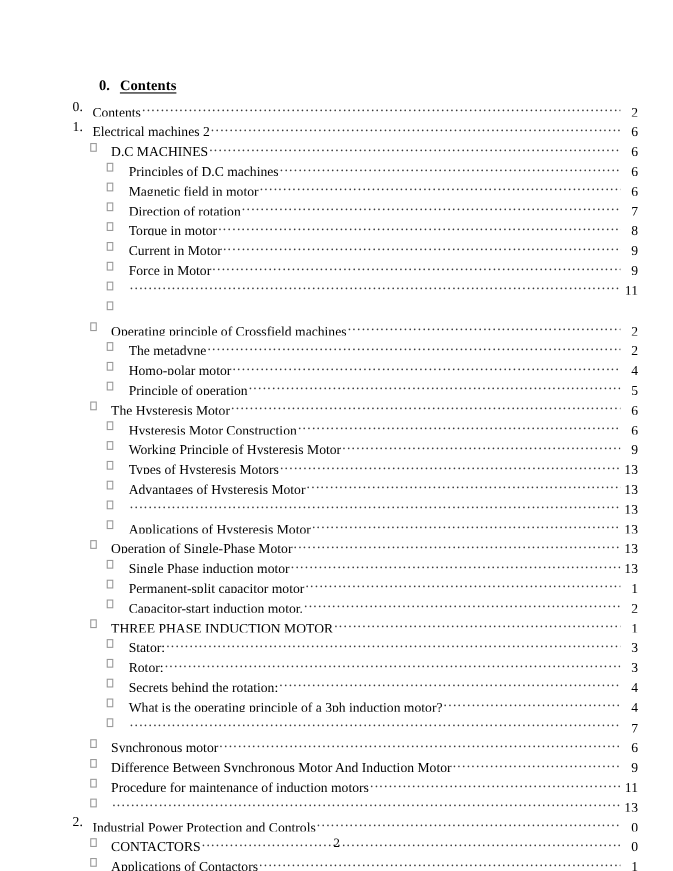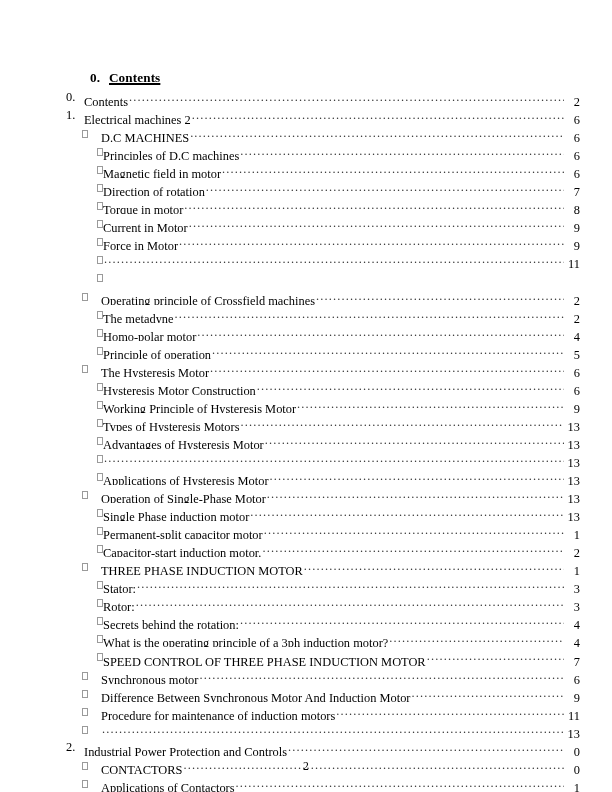--- a/index.html
+++ b/index.html
@@ -25,21 +25,20 @@
 
   
   #toc-heading {
     position: absolute;
     left: 90px;
     top: 70px;
     font-size: 13.2px;
     font-weight: bold;
     letter-spacing: 0.1px;
     white-space: nowrap;
-    text-decoration: underline;
   }
   #toc-heading .h-num {
     display: inline-block;
     min-width: 19px;
   }
   #toc-heading .h-text {
     text-decoration: underline;
     text-underline-offset: 2px;
   }
 
@@ -123,21 +122,21 @@
   }
 
   
   .lvl1 > .marker { left: 66px; }
   .lvl1 > .entry  { left: 84px; }
 
   .lvl2 > .marker { left: 82px; }
   .lvl2 > .entry  { left: 101px; }
 
   .lvl3 > .marker { left: 97px; }
-  .lvl3 > .entry  { left: 103px; }
+  .lvl3 > .entry  { left: 117px; }
 
   
   #page-footer {
     position: absolute;
     left: 0;
     top: 760px;
     width: 612px;
     text-align: center;
     font-size: 11.6px;
   }
@@ -389,21 +388,20 @@
         <span class="marker"><span class="boxglyph"></span></span>
         <span class="entry">
           <span class="title">What is the operating principle of a 3ph induction motor?</span>
           <span class="leader"></span>
           <span class="pageno">4</span>
         </span>
       </div>
       <div class="toc-row lvl3">
         <span class="marker"><span class="boxglyph"></span></span>
         <span class="entry">
-          <span class="title">SPEED CONTROL OF THREE PHASE INDUCTION MOTOR</span>
           <span class="leader"></span>
           <span class="pageno">7</span>
         </span>
       </div>
       <div class="toc-row lvl2">
         <span class="marker"><span class="boxglyph"></span></span>
         <span class="entry">
           <span class="title">Synchronous motor</span>
           <span class="leader"></span>
           <span class="pageno">6</span>

